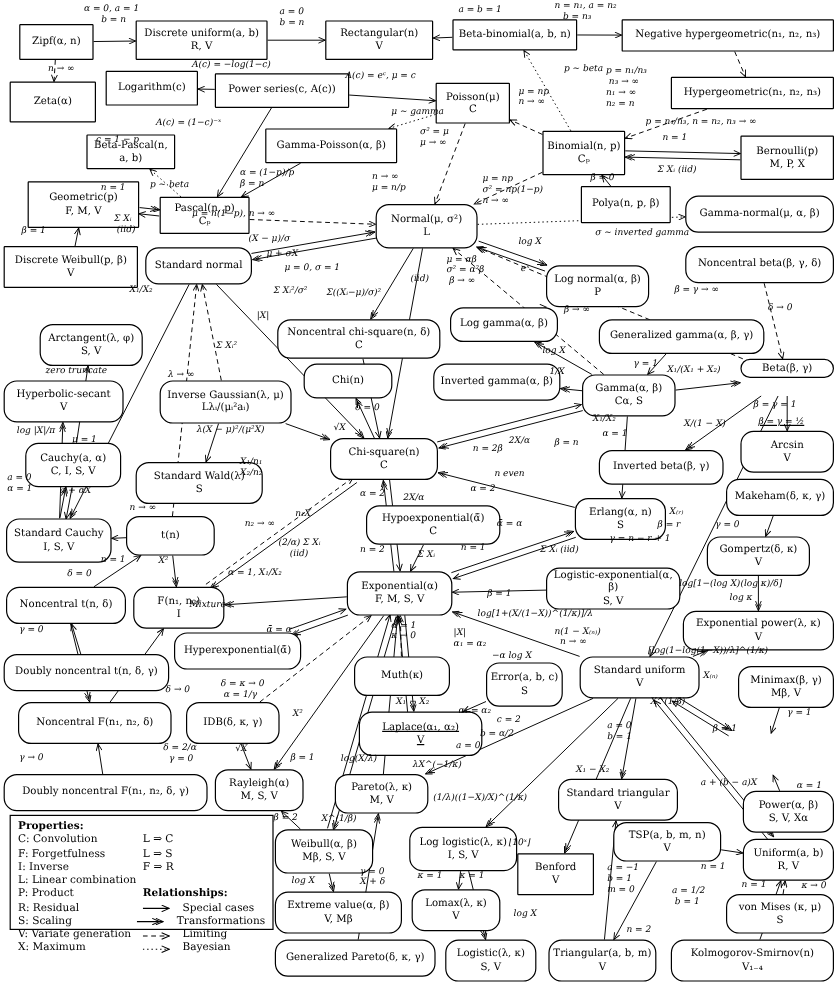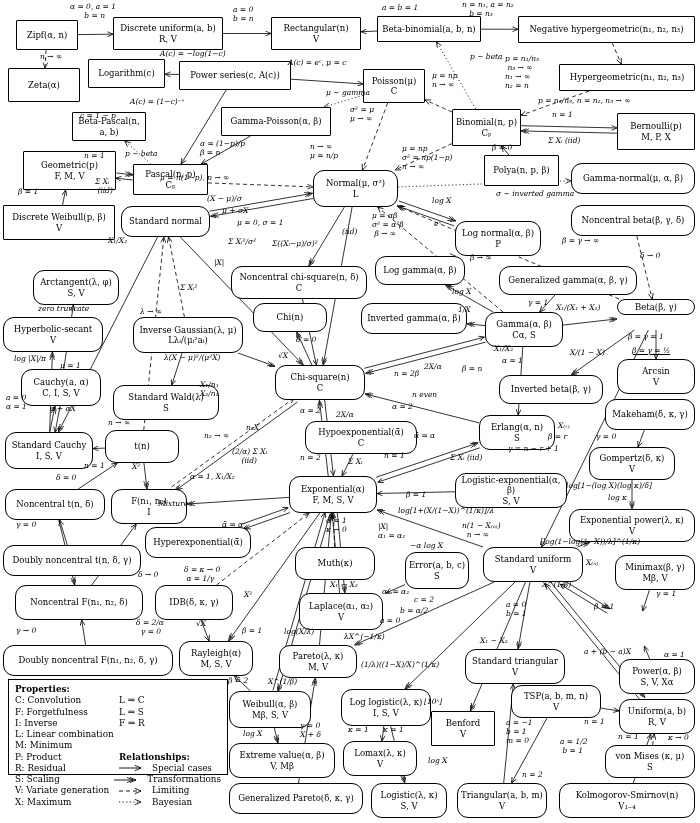--- a/index.html
+++ b/index.html
@@ -159,24 +159,20 @@
         </div>
         <div class="lg-row">
           <span class="lg-left">I: Inverse</span>
           <span class="lg-right">F ⇒ R</span>
         </div>
         <div class="lg-row">
           <span class="lg-left">L: Linear combination</span>
           <span class="lg-right"></span>
         </div>
         <div class="lg-row">
-          <span class="lg-left">M: Minimum</span>
-          <span class="lg-right"></span>
-        </div>
-        <div class="lg-row">
           <span class="lg-left">P: Product</span>
           <span class="lg-right" style="font-weight: bold;">Relationships:</span>
         </div>
         <div class="lg-row">
           <span class="lg-left">R: Residual</span>
           <span class="lg-right">
             <svg width="30" height="8" class="lg-arrow">
               <line x1="0" y1="4" x2="22" y2="4" stroke="#000" stroke-width="0.9" marker-end="url(#m-sp)"></line>
             </svg>
             <span>Special cases</span>
@@ -405,21 +401,21 @@
     <div class="node round" style="left: 615px; top: 555px; width: 80px; height: 35px;">
       <div class="nl0">Minimax(β, γ)</div>
       <div class="nl1">Mβ, V</div>
     </div>
     <div class="node round" style="left: 15px; top: 585px; width: 128px; height: 35px;">
       <div class="nl0">Noncentral F(n₁, n₂, δ)</div>
     </div>
     <div class="node round" style="left: 155px; top: 585px; width: 78px; height: 35px;">
       <div class="nl0">IDB(δ, κ, γ)</div>
     </div>
-    <div class="node round" style="left: 299px; top: 593px; width: 84px; height: 37px;">
+    <div class="node round" style="left: 299px; top: 593px; width: 103px; height: 37px; text-decoration: underline;">
       <div class="nl0">Laplace(α₁, α₂)</div>
       <div class="nl1">V</div>
     </div>
     <div class="node round" style="left: 3px; top: 645px; width: 170px; height: 31px;">
       <div class="nl0">Doubly noncentral F(n₁, n₂, δ, γ)</div>
     </div>
     <div class="node round" style="left: 179px; top: 641px; width: 74px; height: 35px;">
       <div class="nl0">Rayleigh(α)</div>
       <div class="nl1">M, S, V</div>
     </div>

